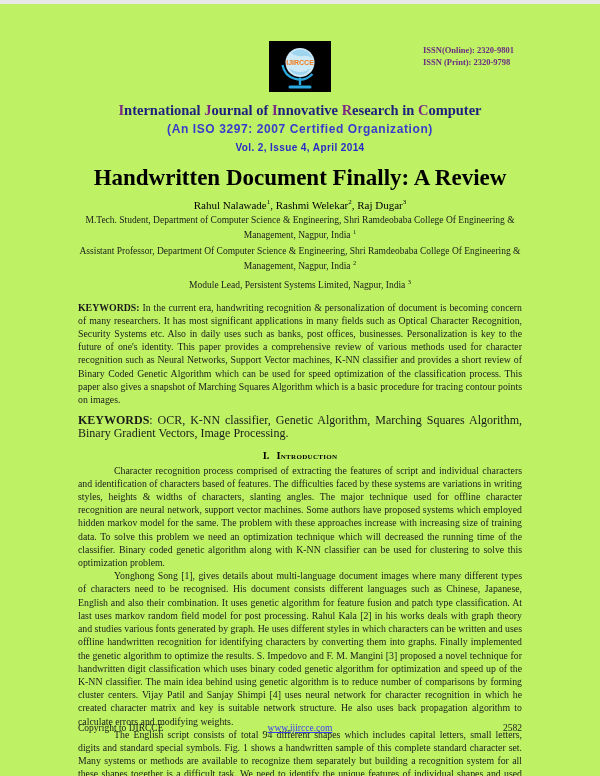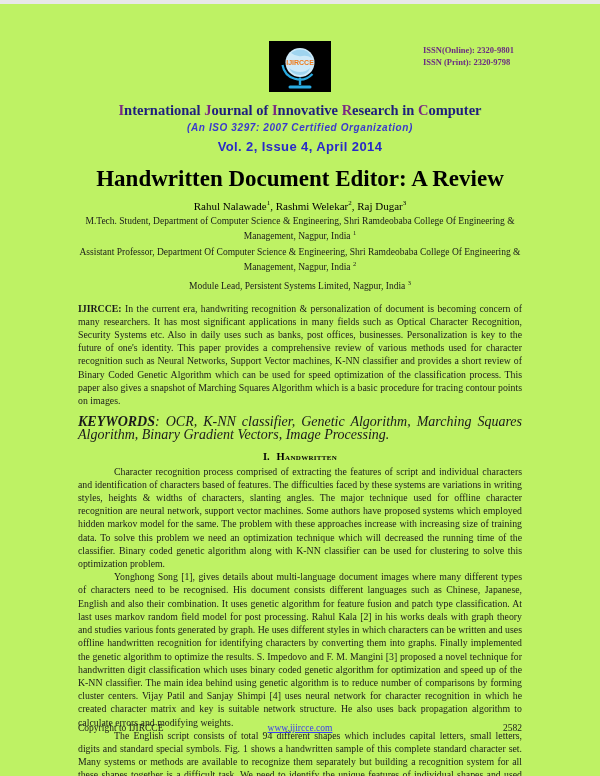--- a/index.html
+++ b/index.html
@@ -20,41 +20,41 @@
     color:var(--issn);font-weight:bold;font-size:8.5px;line-height:11.5px;
     white-space:nowrap;
   }
   .masthead{padding-top:99px;text-align:center;}
   .journal-title{
     color:var(--journal-title);font-weight:bold;font-size:14.5px;line-height:15px;
   }
   .journal-title .cap{color:var(--journal-title-caps);}
   .iso-line{
     margin-top:4px;font-family:"Liberation Sans","DejaVu Sans",sans-serif;
-    font-style:italic;font-weight:bold;font-size:10px;letter-spacing:0.6px;
+    font-weight:bold;font-size:12px;letter-spacing:0.6px;
     color:var(--iso-line);
   }
   .issue-line{
     margin-top:6px;font-family:"Liberation Sans","DejaVu Sans",sans-serif;
-    font-weight:bold;font-size:13px;letter-spacing:0.4px;color:var(--issue-line);
+    font-weight:bold;font-size:10px;letter-spacing:0.4px;color:var(--issue-line);
   }
   
   .article-title{
     margin-top:12px;text-align:center;font-size:23px;font-weight:bold;color:#000;
   }
   .author-line{margin-top:7px;text-align:center;font-size:11px;color:#000;}
   .author-line sup{font-size:7px;}
   .affiliations{margin:3px 65px 0;text-align:center;font-size:9.5px;line-height:12.5px;}
   .affiliation{margin-top:3px;}
   .affiliation sup{font-size:6.5px;}
   
   .content{margin:0 78px;}
   .abstract{margin-top:9px;font-size:9.8px;line-height:13.2px;text-align:justify;}
   .abstract b,.keywords b{font-weight:bold;}
-  .keywords{margin-top:8px;font-size:14px;line-height:13.2px;text-align:justify;font-style:italic;}
+  .keywords{margin-top:8px;font-size:12px;line-height:13.2px;text-align:justify;}
   .section-heading{
     margin-top:9px;text-align:center;font-weight:bold;font-size:10.5px;color:#000;
   }
   .section-heading .sec-title{font-variant:small-caps;margin-left:7px;letter-spacing:0.3px;}
   .paragraphs{margin-top:3px;}
   .body-par{
     margin:0;font-size:9.8px;line-height:13.2px;text-align:justify;text-indent:36px;
   }
   
   .footer{
@@ -90,38 +90,38 @@
   </div>
 
   <div class="masthead">
     <div class="journal-title">
       <span class="jt-line"><span class="cap">I</span>nternational <span class="cap">J</span>ournal of <span class="cap">I</span>nnovative <span class="cap">R</span>esearch in <span class="cap">C</span>omputer</span><br>
     </div>
     <div class="iso-line">(An ISO 3297: 2007 Certified Organization)</div>
     <div class="issue-line">Vol. 2, Issue 4, April 2014</div>
   </div>
 
-  <h1 class="article-title" style="margin:12px 0 0;">Handwritten Document Editor: A Review</h1>
+  <h1 class="article-title" style="margin:12px 0 0;">Handwritten Document Finally: A Review</h1>
   <div class="author-line"><span>Rahul Nalawade</span><sup>1</sup>, <span>Rashmi Welekar</span><sup>2</sup>, <span>Raj Dugar</span><sup>3</sup></div>
   <div class="affiliations">
       <div class="affiliation">M.Tech. Student, Department of Computer Science &amp; Engineering, Shri Ramdeobaba College Of Engineering &amp; Management, Nagpur, India <sup>1</sup></div>
       <div class="affiliation">Assistant Professor, Department Of Computer Science &amp; Engineering, Shri Ramdeobaba College Of Engineering &amp; Management, Nagpur, India <sup>2</sup></div>
       <div class="affiliation">Module Lead, Persistent Systems Limited, Nagpur, India <sup>3</sup></div>
     </div>
 
   <div class="content">
     <p class="abstract" style="margin:9px 0 0;">
-      <b>IJIRCCE:</b>
+      <b>KEYWORDS:</b>
       <span>In the current era, handwriting recognition &amp; personalization of document is becoming concern of many researchers. It has most significant applications in many fields such as Optical Character Recognition, Security Systems etc. Also in daily uses such as banks, post offices, businesses. Personalization is key to the future of one's identity. This paper provides a comprehensive review of various methods used for character recognition such as Neural Networks, Support Vector machines, K-NN classifier and provides a short review of Binary Coded Genetic Algorithm which can be used for speed optimization of the classification process. This paper also gives a snapshot of Marching Squares Algorithm which is a basic procedure for tracing contour points on images.</span>
     </p>
     <p class="keywords" style="margin:8px 0 0;">
       <b>KEYWORDS</b><span>: OCR, K-NN classifier, Genetic Algorithm, Marching Squares Algorithm, Binary Gradient Vectors, Image Processing.</span>
     </p>
     <div class="section-heading">
-      <span class="sec-num">I.</span><span class="sec-title">Handwritten</span>
+      <span class="sec-num">I.</span><span class="sec-title">Introduction</span>
     </div>
     <div class="paragraphs">
         <p class="body-par">Character recognition process comprised of extracting the features of script and individual characters and identification of characters based of features. The difficulties faced by these systems are variations in writing styles, heights &amp; widths of characters, slanting angles. The major technique used for offline character recognition are neural network, support vector machines. Some authors have proposed systems which employed hidden markov model for the same. The problem with these approaches increase with increasing size of training data. To solve this problem we need an optimization technique which will decreased the running time of the classifier. Binary coded genetic algorithm along with K-NN classifier can be used for clustering to solve this optimization problem.</p>
         <p class="body-par">Yonghong Song [1], gives details about multi-language document images where many different types of characters need to be recognised. His document consists different languages such as Chinese, Japanese, English and also their combination. It uses genetic algorithm for feature fusion and patch type classification. At last uses markov random field model for post processing. Rahul Kala [2] in his works deals with graph theory and studies various fonts generated by graph. He uses different styles in which characters can be written and uses offline handwritten recognition for identifying characters by converting them into graphs. Finally implemented the genetic algorithm to optimize the results. S. Impedovo and F. M. Mangini [3] proposed a novel technique for handwritten digit classification which uses binary coded genetic algorithm for optimization and speed up of the K-NN classifier. The main idea behind using genetic algorithm is to reduce number of comparisons by forming cluster centers. Vijay Patil and Sanjay Shimpi [4] uses neural network for character recognition in which he created character matrix and key is suitable network structure. He also uses back propagation algorithm to calculate errors and modifying weights.</p>
         <p class="body-par">The English script consists of total 94 different shapes which includes capital letters, small letters, digits and standard special symbols. Fig. 1 shows a handwritten sample of this complete standard character set. Many systems or methods are available to recognize them separately but building a recognition system for all these shapes together is a difficult task. We need to identify the unique features of individual shapes and used proper dissimilarity measures to distinguish among them. There can be differences in height, size and width of characters. Some characters may have similar looking such as 1 (DIGIT ONE) and l (LATIN SMALL LETTER L). Different sets of characters are formed which have different look due to different environment of writing.</p>
       </div>
   </div>
 
   <div class="footer">
     <div class="footer-col">Copyright to IJIRCCE</div>

